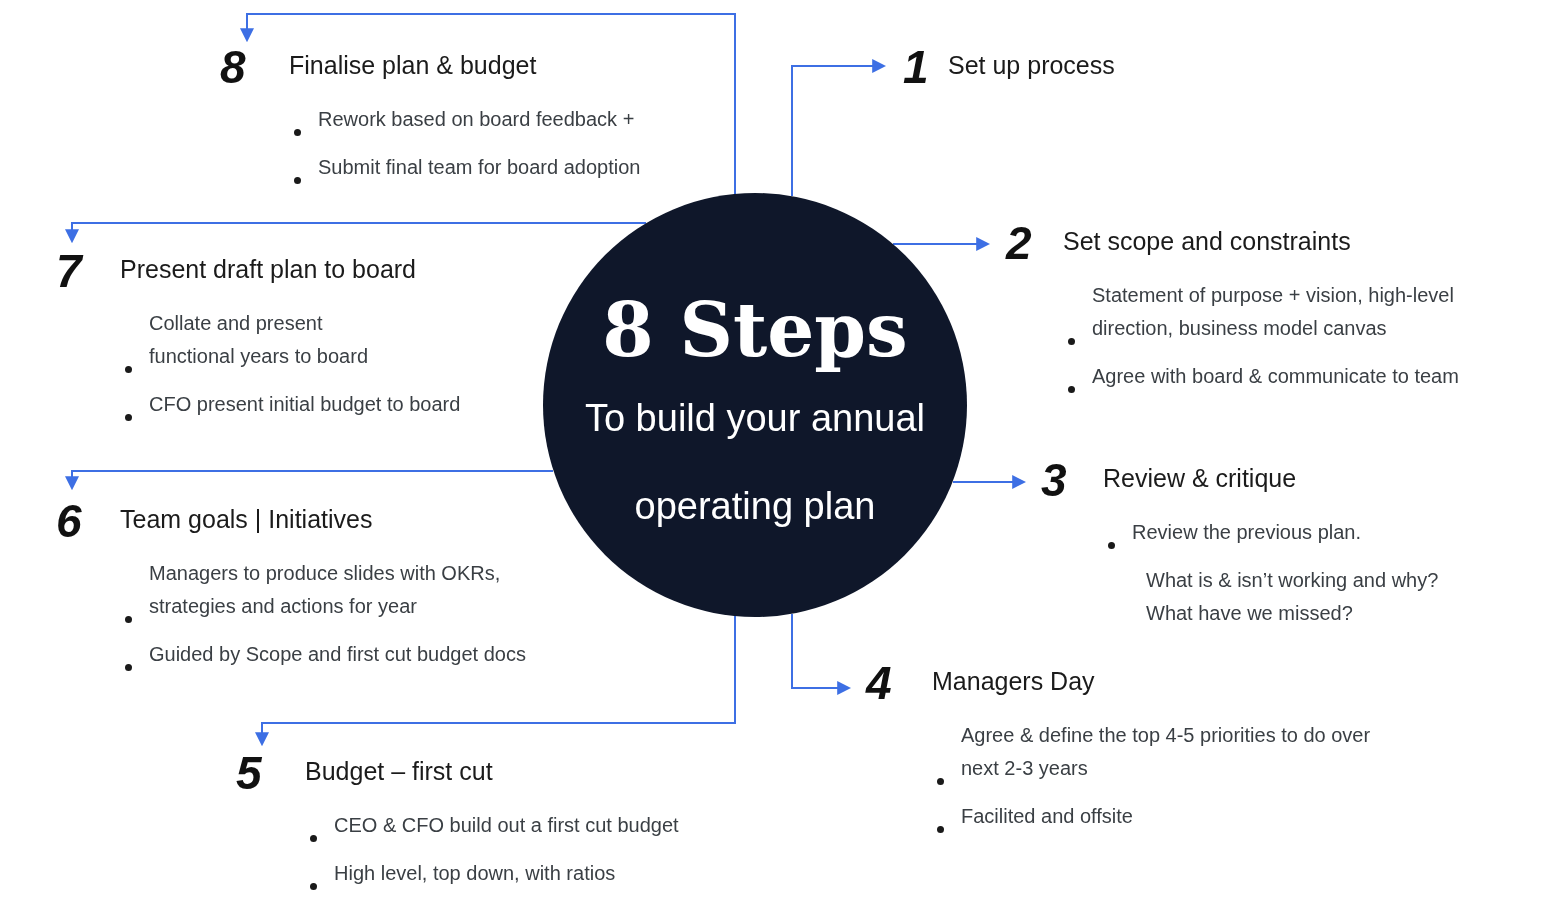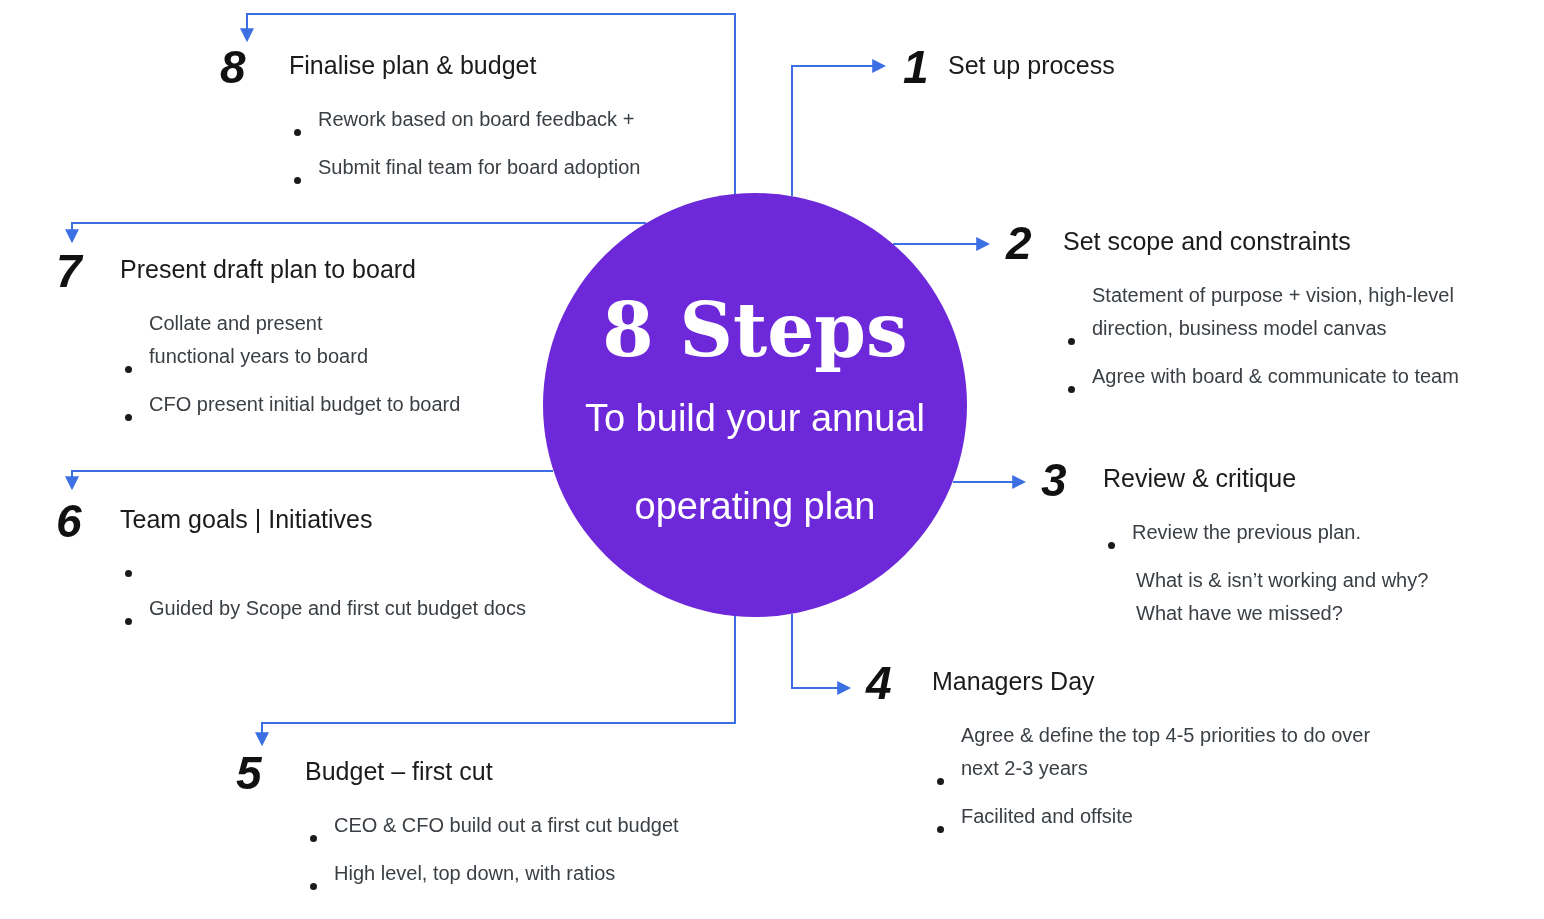--- a/index.html
+++ b/index.html
@@ -23,21 +23,21 @@
   .step{position:absolute;display:flex;z-index:3;}
   .step .num{
     font-size:46px;font-weight:bold;font-style:italic;line-height:1;color:#111;
     flex:none;
   }
   .step .title{font-size:25px;font-weight:normal;color:#1b1b1b;line-height:1.25;padding-top:6px;white-space:nowrap;}
   .step ul{list-style:none;margin:22px 0 0;padding:0 0 0 5px;}
   .step li{display:flex;margin-bottom:15px;align-items:flex-end;}
   .step li .dot{width:7px;height:7px;border-radius:50%;background:#1a1a1a;margin:13px 17px 0 0;flex:none;}
   .step li .txt,.step .note{font-size:20px;line-height:33px;color:#3a3f44;white-space:pre-line;}
-  .step .note{margin:12px 0 0 33px;}
+  .step .note{margin:12px 0 0 43px;}
 
   
   #step1{left:903px;top:44px;}  #step1 .num{width:45px;}
   #step2{left:1006px;top:220px;}#step2 .num{width:57px;}
   #step3{left:1041px;top:457px;}#step3 .num{width:62px;}
   #step4{left:866px;top:660px;} #step4 .num{width:66px;}
   #step5{left:236px;top:750px;} #step5 .num{width:69px;}
   #step6{left:56px;top:498px;}  #step6 .num{width:64px;}
   #step7{left:56px;top:248px;}  #step7 .num{width:64px;}
   #step8{left:220px;top:44px;}  #step8 .num{width:69px;}
@@ -56,21 +56,21 @@
     <path class="line" marker-end="url(#ah)" d="M735,194 L735,14 L247,14 L247,38" stroke="#3d6fe4"></path>
     <path class="line" marker-end="url(#ah)" d="M792,196 L792,66 L882,66" stroke="#3d6fe4"></path>
     <path class="line" marker-end="url(#ah)" d="M893,244 L986,244" stroke="#3d6fe4"></path>
     <path class="line" marker-end="url(#ah)" d="M953,482 L1022,482" stroke="#3d6fe4"></path>
     <path class="line" marker-end="url(#ah)" d="M792,614 L792,688 L847,688" stroke="#3d6fe4"></path>
     <path class="line" marker-end="url(#ah)" d="M735,616 L735,723 L262,723 L262,742" stroke="#3d6fe4"></path>
     <path class="line" marker-end="url(#ah)" d="M646,223 L72,223 L72,239" stroke="#3d6fe4"></path>
     <path class="line" marker-end="url(#ah)" d="M553,471 L72,471 L72,486" stroke="#3d6fe4"></path>
   </svg>
 
-  <div class="circle" style="background: #6d28d9;">
+  <div class="circle" style="background: #0f172a;">
     <div class="big">8 Steps</div>
     <div class="sub">To build your annual</div>
     <div class="sub">operating plan</div>
   </div>
 
   <div class="step" id="step1">
     <div class="num">1</div>
     <div class="content">
       <div class="title">Set up process</div>
     </div>
@@ -144,20 +144,22 @@
     </div>
   </div>
 
   <div class="step" id="step6">
     <div class="num">6</div>
     <div class="content">
       <div class="title">Team goals | Initiatives</div>
       <ul>
         <li>
             <span class="dot"></span>
+            <span class="txt">Managers to produce slides with OKRs,
+strategies and actions for year</span>
           </li>
         <li>
             <span class="dot"></span>
             <span class="txt">Guided by Scope and first cut budget docs</span>
           </li>
       </ul>
     </div>
   </div>
 
   <div class="step" id="step7">

